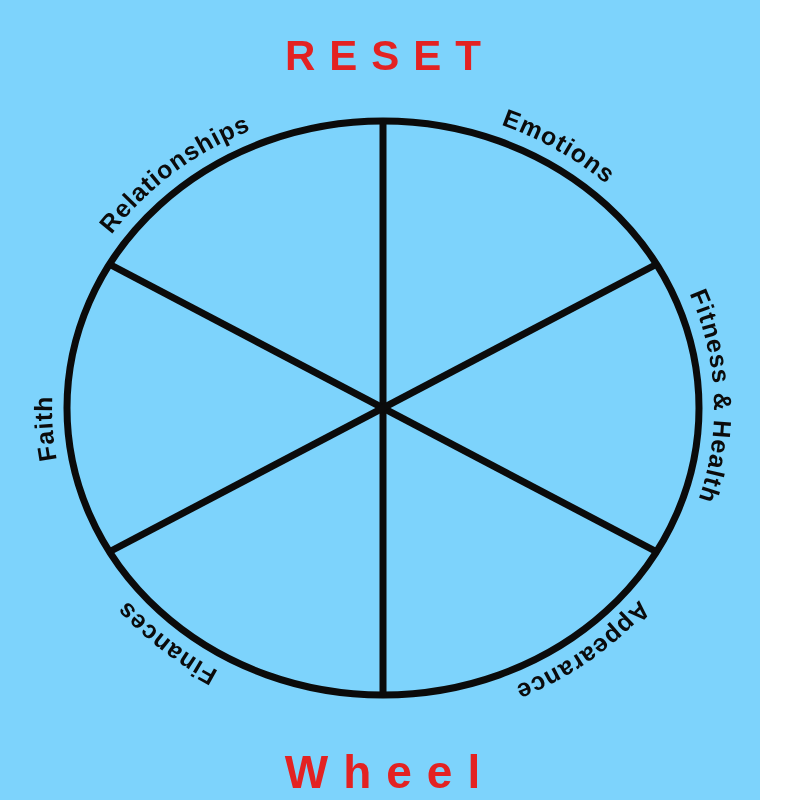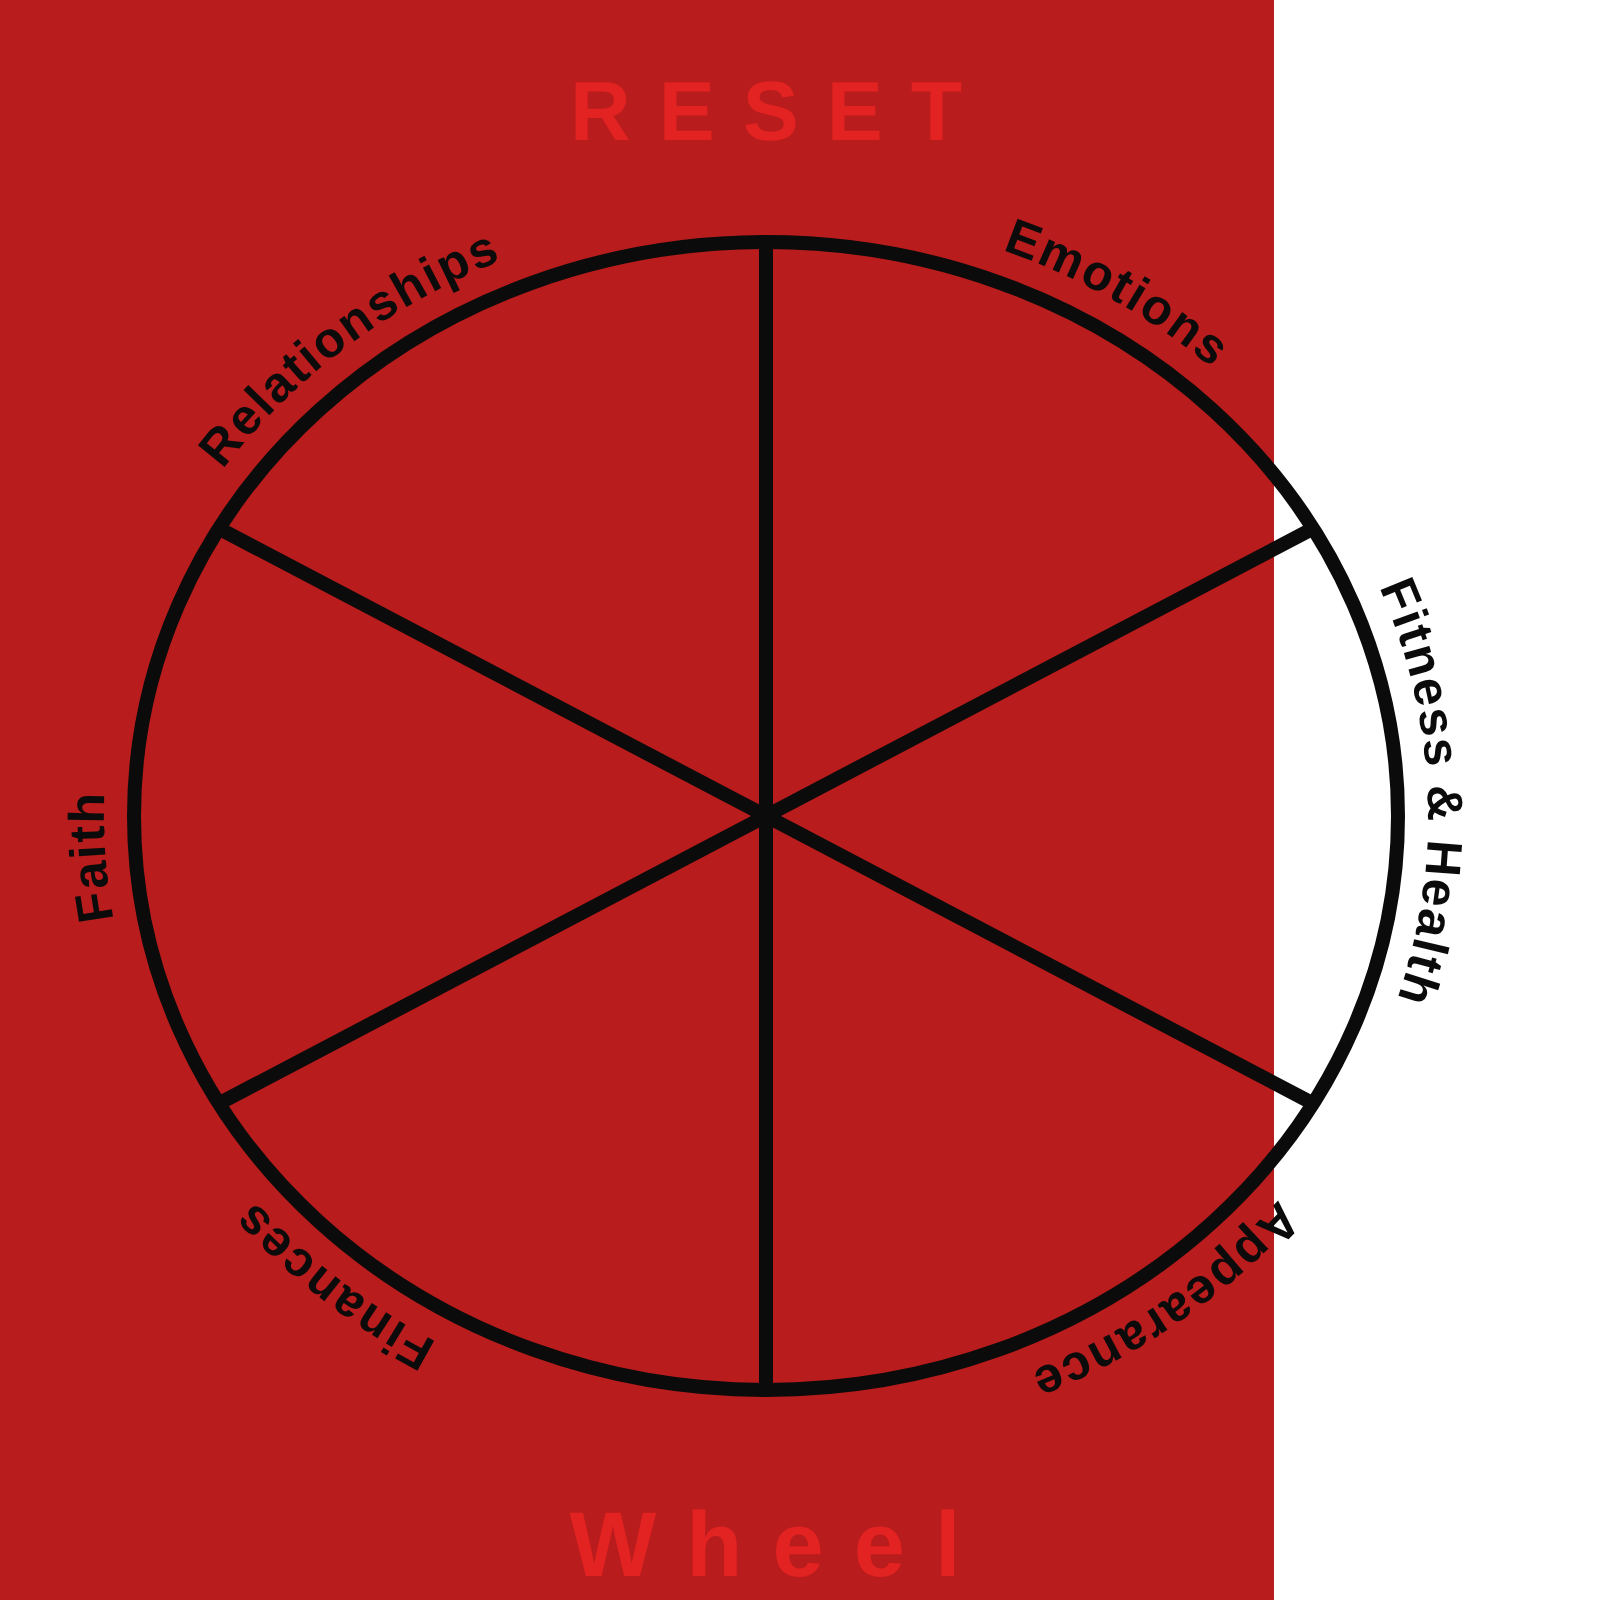--- a/index.html
+++ b/index.html
@@ -5,23 +5,23 @@
   html, body {
     margin: 0;
     padding: 0;
     width: 800px;
     height: 800px;
     background: #ffffff;
     overflow: hidden;
   }
   .canvas {
     position: relative;
-    width: 637px;
+    width: 760px;
     height: 800px;
-    background: #b91c1c;
+    background: #7dd3fc;
   }
   svg {
     display: block;
   }
   .title-text {
     font-family: "Liberation Sans", "DejaVu Sans", sans-serif;
     font-weight: bold;
     font-size: 42px;
     letter-spacing: 14px;
   }

